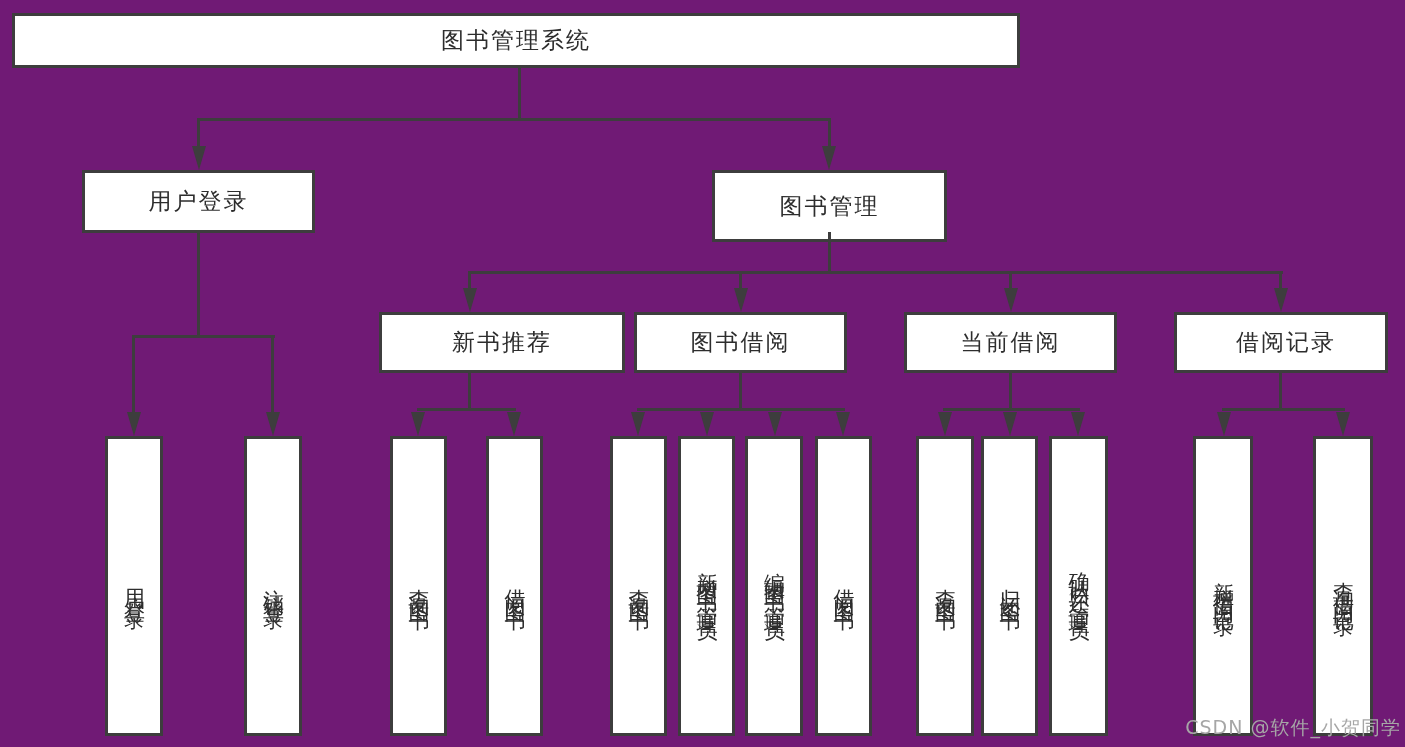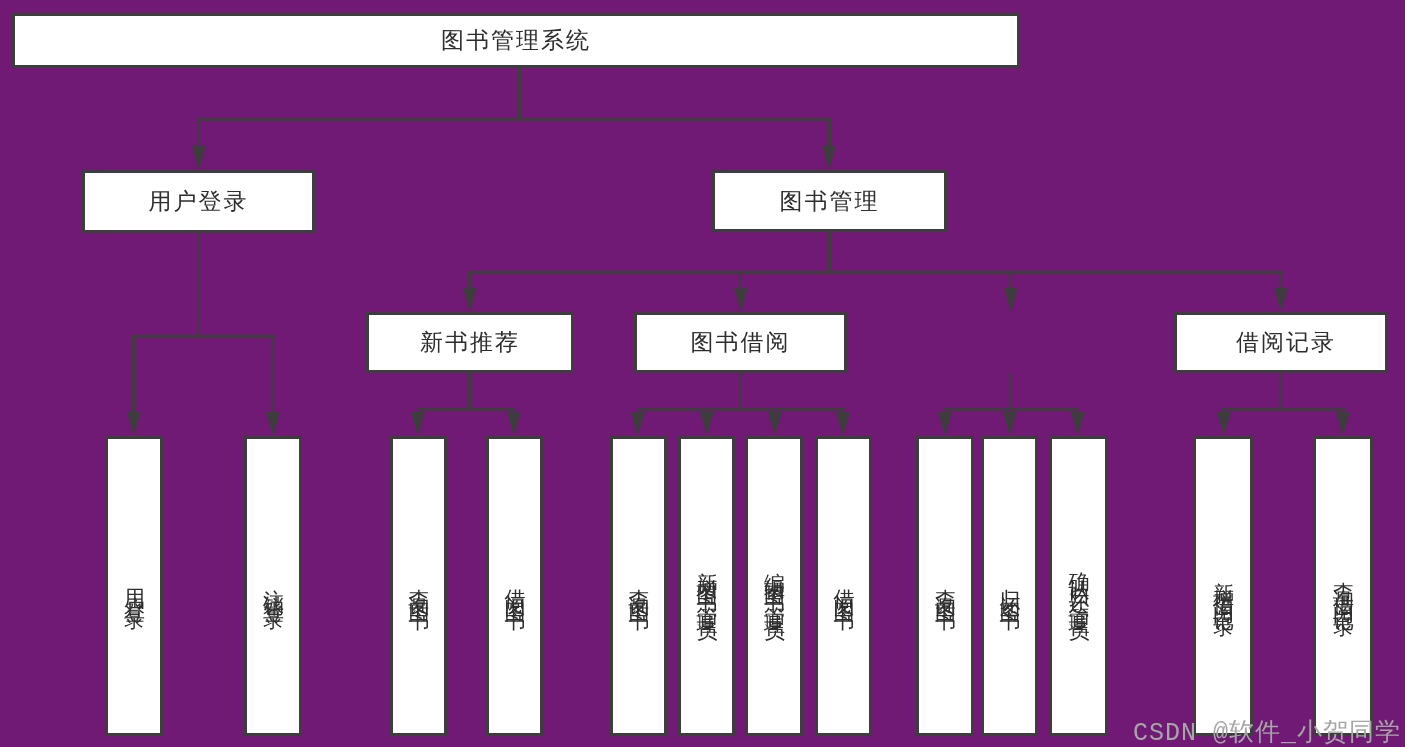--- a/index.html
+++ b/index.html
@@ -38,64 +38,64 @@
     position: absolute;
     width: 0; height: 0;
     border-left: 7px solid transparent;
     border-right: 7px solid transparent;
     border-top: 24px solid #3d3d3d;
   }
   .watermark {
     position: absolute;
     right: 4px;
     top: 715px;
-    font-size: 25px;
+    font-size: 19px;
     color: #a6a6a6;
     letter-spacing: 1px;
     z-index: 10;
-    font-family: Liberation Mono, monospace;
   }
 </style>
 </head>
 <body>
 
 <div id="stage">
 
   <div class="box" style="left:12px; top:13px; width:1008px; height:55px;">图书管理系统</div>
 
   <div class="vline" style="left:518px; top:68px; height:52px;"></div>
   <div class="hline" style="left:197px; top:118px; width:634px;"></div>
   <div class="vline" style="left:197px; top:121px; height:27px;"></div>
   <div class="arrow" style="left:192px; top:146px;"></div>
   <div class="vline" style="left:828px; top:121px; height:27px;"></div>
   <div class="arrow" style="left:822px; top:146px;"></div>
 
   <div class="box" style="left:82px; top:170px; width:233px; height:63px;">用户登录</div>
-  <div class="box" style="left:712px; top:170px; width:235px; height:62px;">图书管理</div>
+  <div class="box" style="left:712px; top:170px; width:235px; height:72px;">图书管理</div>
 
   <div class="vline" style="left:197px; top:233px; height:104px;"></div>
   <div class="hline" style="left:132px; top:335px; width:143px;"></div>
   <div class="vline" style="left:132px; top:338px; height:76px;"></div>
   <div class="arrow" style="left:127px; top:412px;"></div>
   <div class="vline" style="left:271px; top:338px; height:76px;"></div>
   <div class="arrow" style="left:266px; top:412px;"></div>
 
   <div class="vline" style="left:828px; top:232px; height:41px;"></div>
   <div class="hline" style="left:468px; top:271px; width:815px;"></div>
   <div class="vline" style="left:468px; top:274px; height:16px;"></div>
   <div class="arrow" style="left:463px; top:288px;"></div>
   <div class="vline" style="left:739px; top:274px; height:16px;"></div>
   <div class="arrow" style="left:734px; top:288px;"></div>
   <div class="vline" style="left:1009px; top:274px; height:16px;"></div>
   <div class="arrow" style="left:1004px; top:288px;"></div>
   <div class="vline" style="left:1279px; top:274px; height:16px;"></div>
   <div class="arrow" style="left:1274px; top:288px;"></div>
 
-  <div class="box" style="left:366px; top:312px; width:208px; height:61px;">新书推荐</div>
+  <div class="box" style="left:379px; top:312px; width:246px; height:61px;">新书推荐</div>
   <div class="box" style="left:634px; top:312px; width:213px; height:61px;font-family:Liberation Mono, monospace;">图书借阅</div>
+  <div class="box" style="left:904px; top:312px; width:213px; height:61px;">当前借阅</div>
   <div class="box" style="left:1174px; top:312px; width:214px; height:61px;padding-left:10px;">借阅记录</div>
 
   <div class="vline" style="left:468px; top:373px; height:37px;"></div>
   <div class="hline" style="left:417px; top:408px; width:99px;"></div>
   <div class="arrow" style="left:411px; top:412px;"></div>
   <div class="arrow" style="left:507px; top:412px;"></div>
 
   <div class="vline" style="left:739px; top:373px; height:37px;"></div>
   <div class="hline" style="left:637px; top:408px; width:208px;"></div>
   <div class="arrow" style="left:631px; top:412px;"></div>

